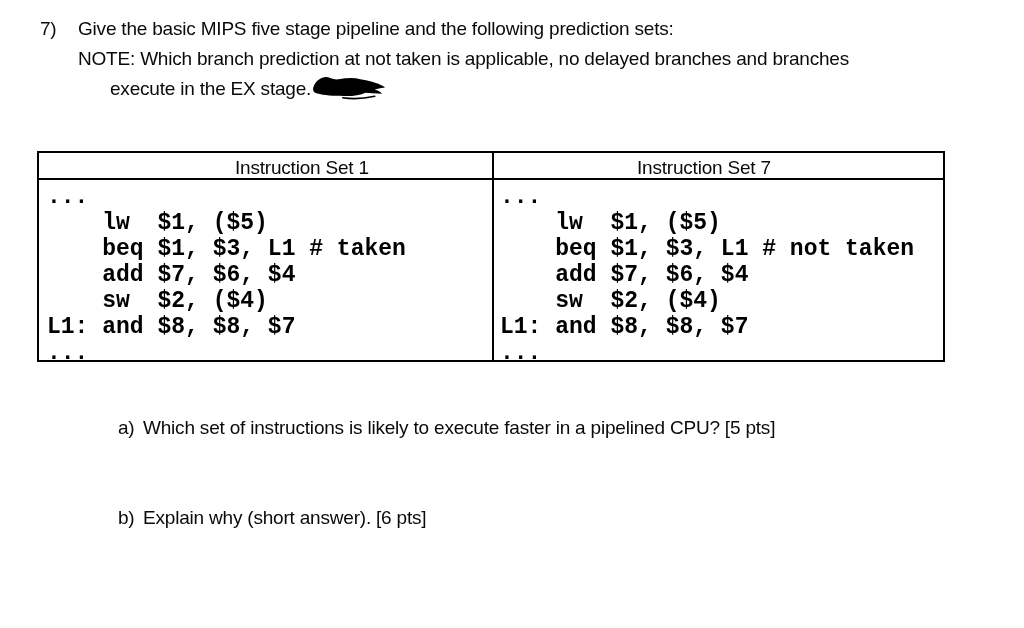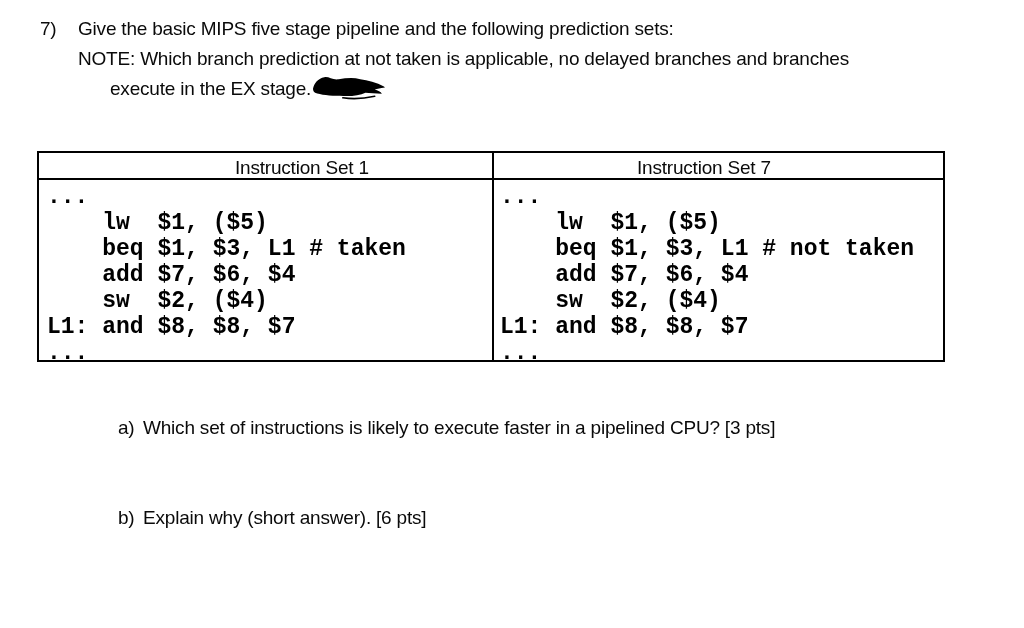--- a/index.html
+++ b/index.html
@@ -139,21 +139,21 @@
     lw  $1, ($5)
     beq $1, $3, L1 # not taken
     add $7, $6, $4
     sw  $2, ($4)
 L1: and $8, $8, $7
 ...</pre>
   </div>
 
   <div class="subq subq-a">
     <span class="sqnum">a)</span>
-    <span>Which set of instructions is likely to execute faster in a pipelined CPU? [3 pts]</span>
+    <span>Which set of instructions is likely to execute faster in a pipelined CPU? [5 pts]</span>
   </div>
 
   <div class="subq subq-b">
     <span class="sqnum">b)</span>
     <span>Explain why (short answer). [6 pts]</span>
   </div>
 
 </div>
 
 </body></html>

